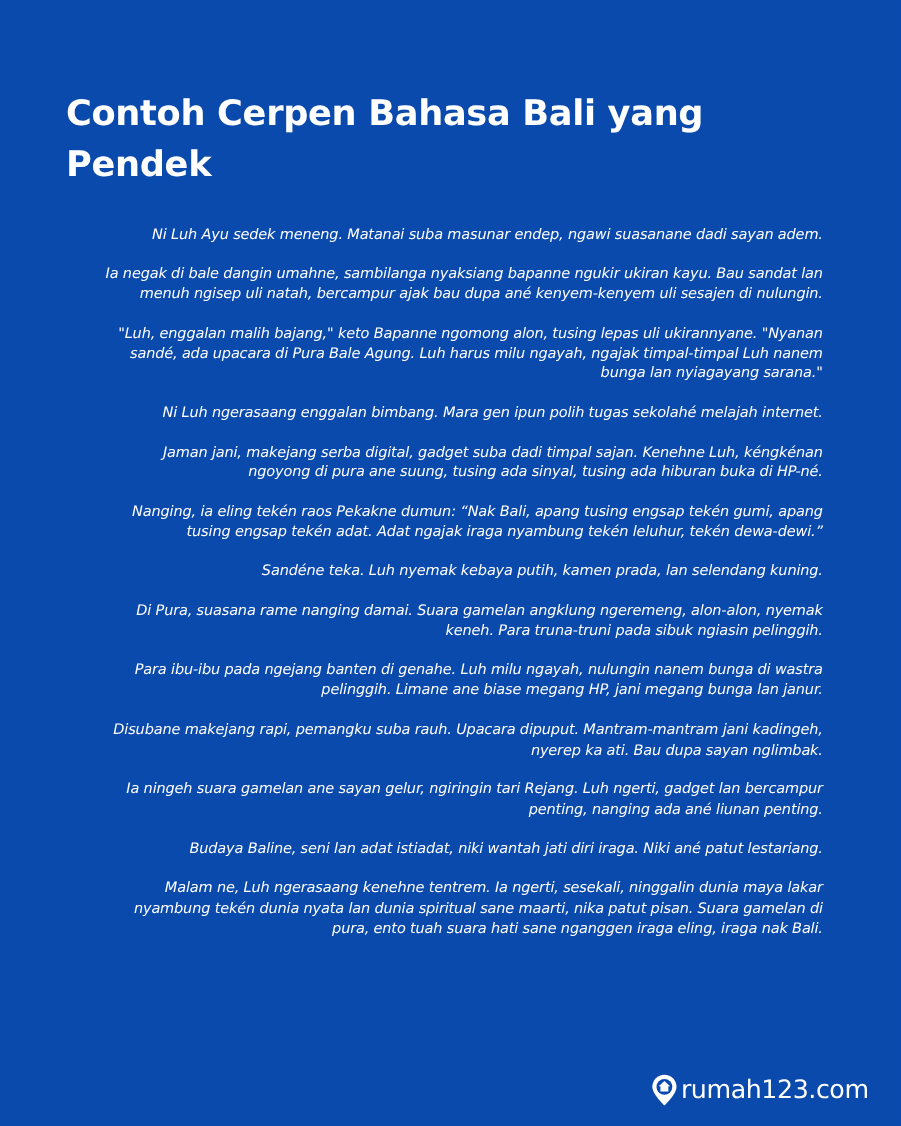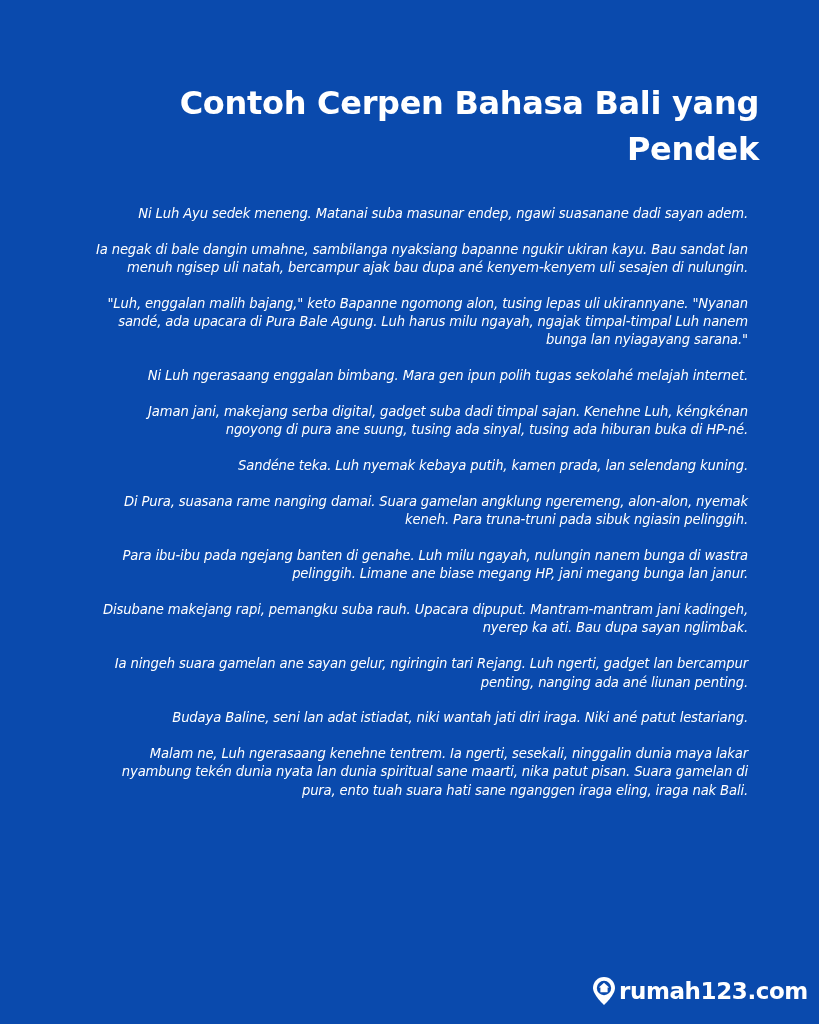--- a/index.html
+++ b/index.html
@@ -20,21 +20,21 @@
       left: 0; top: 0;
       width: 819px;
       height: 1024px;
     }
     .title {
       position: absolute;
       left: 60px;
       width: 699px;
       top: 80px;
       margin: 0;
-      text-align: right;
+      text-align: left;
       font-family: "DejaVu Sans", sans-serif;
       font-weight: bold;
       font-size: 32px;
       line-height: 46px;
       letter-spacing: -0.3px;
       color: #ffffff;
     }
     .story {
       position: absolute;
       left: 88px;
@@ -59,40 +59,41 @@
       align-items: center;
       gap: 3px;
     }
     .logo-icon {
       width: 24px;
       height: 30px;
       display: block;
     }
     .logo-text {
       font-family: "DejaVu Sans", sans-serif;
-      font-weight: bold;
+      font-weight: normal;
       font-size: 23px;
       letter-spacing: -0.4px;
       color: #ffffff;
       line-height: 30px;
     }
   </style>
 </head>
 <body>
 
 <div class="page">
 
   <h1 class="title">Contoh Cerpen Bahasa Bali yang Pendek</h1>
 
   <div class="story">
     <p class="para">Ni Luh Ayu sedek meneng. Matanai suba masunar endep, ngawi suasanane dadi sayan adem.</p>
     <p class="para">Ia negak di bale dangin umahne, sambilanga nyaksiang bapanne ngukir ukiran kayu. Bau sandat lan menuh ngisep uli natah, bercampur ajak bau dupa ané kenyem-kenyem uli sesajen di nulungin.</p>
     <p class="para">"Luh, enggalan malih bajang," keto Bapanne ngomong alon, tusing lepas uli ukirannyane. "Nyanan sandé, ada upacara di Pura Bale Agung. Luh harus milu ngayah, ngajak timpal-timpal Luh nanem bunga lan nyiagayang sarana."</p>
     <p class="para">Ni Luh ngerasaang enggalan bimbang. Mara gen ipun polih tugas sekolahé melajah internet.</p>
     <p class="para">Jaman jani, makejang serba digital, gadget suba dadi timpal sajan. Kenehne Luh, kéngkénan ngoyong di pura ane suung, tusing ada sinyal, tusing ada hiburan buka di HP-né.</p>
+    <p class="para">Nanging, ia eling tekén raos Pekakne dumun: “Nak Bali, apang tusing engsap tekén gumi, apang tusing engsap tekén adat. Adat ngajak iraga nyambung tekén leluhur, tekén dewa-dewi.”</p>
     <p class="para">Sandéne teka. Luh nyemak kebaya putih, kamen prada, lan selendang kuning.</p>
     <p class="para">Di Pura, suasana rame nanging damai. Suara gamelan angklung ngeremeng, alon-alon, nyemak keneh. Para truna-truni pada sibuk ngiasin pelinggih.</p>
     <p class="para">Para ibu-ibu pada ngejang banten di genahe. Luh milu ngayah, nulungin nanem bunga di wastra pelinggih. Limane ane biase megang HP, jani megang bunga lan janur.</p>
     <p class="para">Disubane makejang rapi, pemangku suba rauh. Upacara dipuput. Mantram-mantram jani kadingeh, nyerep ka ati. Bau dupa sayan nglimbak.</p>
     <p class="para">Ia ningeh suara gamelan ane sayan gelur, ngiringin tari Rejang. Luh ngerti, gadget lan bercampur penting, nanging ada ané liunan penting.</p>
     <p class="para">Budaya Baline, seni lan adat istiadat, niki wantah jati diri iraga. Niki ané patut lestariang.</p>
     <p class="para">Malam ne, Luh ngerasaang kenehne tentrem. Ia ngerti, sesekali, ninggalin dunia maya lakar nyambung tekén dunia nyata lan dunia spiritual sane maarti, nika patut pisan. Suara gamelan di pura, ento tuah suara hati sane nganggen iraga eling, iraga nak Bali.</p>
   </div>
 
   <div class="logo">

